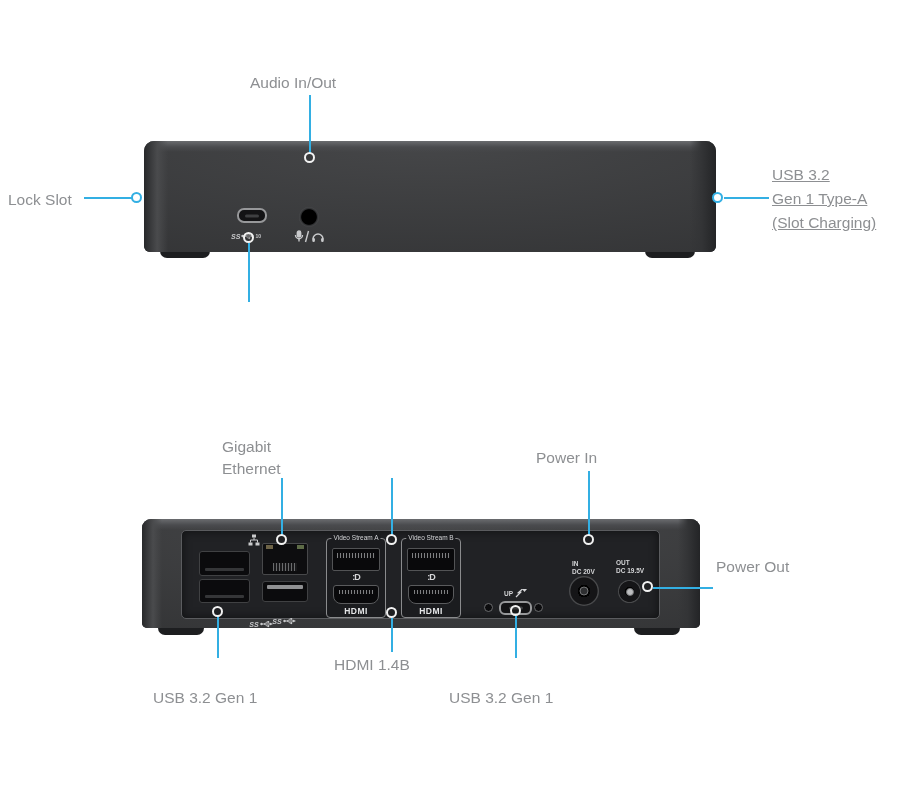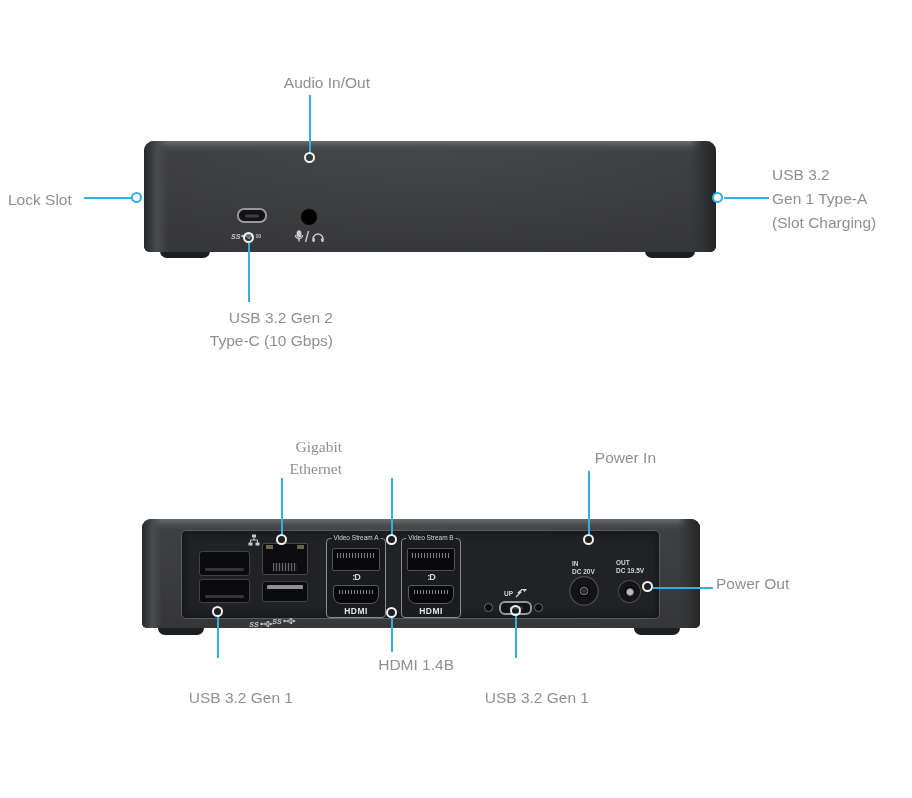--- a/index.html
+++ b/index.html
@@ -1,20 +1,20 @@
 <!DOCTYPE html>
 <html><head>
 <meta charset="utf-8">
 <style>
   html,body{margin:0;padding:0;background:#fff;}
   .canvas{position:relative;width:912px;height:798px;background:#ffffff;overflow:hidden;
           font-family:"Liberation Sans",sans-serif;}
   
   .lbl{position:absolute;font-size:15.5px;line-height:22px;color:#8d8f92;}
-  .center{text-align:right;}
+  .center{text-align:left;}
   
   .cl{position:absolute;background:#33AFE3;}
   .vline{width:2px;} .hline{height:2px;}
   .dot{position:absolute;width:7px;height:7px;border-radius:50%;border:2.5px solid #33AFE3;background:#fff;box-sizing:content-box;}
   .dot-white{border-color:#f2f2f2;background:rgba(30,30,32,.25);}
   
   .device{position:absolute;}
   .body{position:absolute;left:0;top:0;width:100%;background:#3c3d3f;overflow:hidden;}
   .body .texture{position:absolute;inset:0;background:
      radial-gradient(120% 140% at 50% 0%, rgba(255,255,255,.05), rgba(0,0,0,.18));}
@@ -252,36 +252,32 @@
   <div class="dot dot-white" style="left:276px;top:534px;"></div>
   <div class="dot dot-white" style="left:386px;top:534px;"></div>
   <div class="dot dot-white" style="left:583px;top:534px;"></div>
   <div class="dot dot-white" style="left:212px;top:606px;"></div>
   <div class="dot dot-white" style="left:386px;top:607px;"></div>
   <div class="dot dot-white" style="left:510px;top:605px;"></div>
   <div class="dot dot-white" style="left:642px;top:581px;"></div>
 
   <div class="lbl center" style="left:250px;top:72px;width:120px;">Audio In/Out</div>
   <div class="lbl" style="left:8px;top:189px;">Lock Slot</div>
-  <div class="lbl" style="left:772px;top:163px;line-height:24px;">
+  <div class="lbl" style="left:772px;top:163px;line-height:24px;text-decoration:underline;">
     <div>USB 3.2</div>
     <div>Gen 1 Type-A</div>
     <div>(Slot Charging)</div>
   </div>
-  <div class="lbl center" style="left:173px;top:306px;width:160px;line-height:23px;">
-    <div>USB 3.2 Gen 2</div>
-    <div>Type-C (10 Gbps)</div>
-  </div>
-
-  <div class="lbl center" style="left:222px;top:436px;width:120px;font-family:Liberation Serif, serif;">
+
+  <div class="lbl center" style="left:222px;top:436px;width:120px;">
     <div>Gigabit</div>
     <div>Ethernet</div>
   </div>
   <div class="lbl center" style="left:536px;top:447px;width:120px;">Power In</div>
-  <div class="lbl" style="left:716px;top:573px;">Power Out</div>
+  <div class="lbl" style="left:716px;top:556px;">Power Out</div>
   <div class="lbl center" style="left:334px;top:654px;width:120px;">HDMI 1.4B</div>
   <div class="lbl center" style="left:153px;top:686px;width:140px;line-height:23px;">
     <div>USB 3.2 Gen 1</div>
   </div>
   <div class="lbl center" style="left:449px;top:686px;width:140px;line-height:23px;">
     <div>USB 3.2 Gen 1</div>
   </div>
 
 </div>
 

